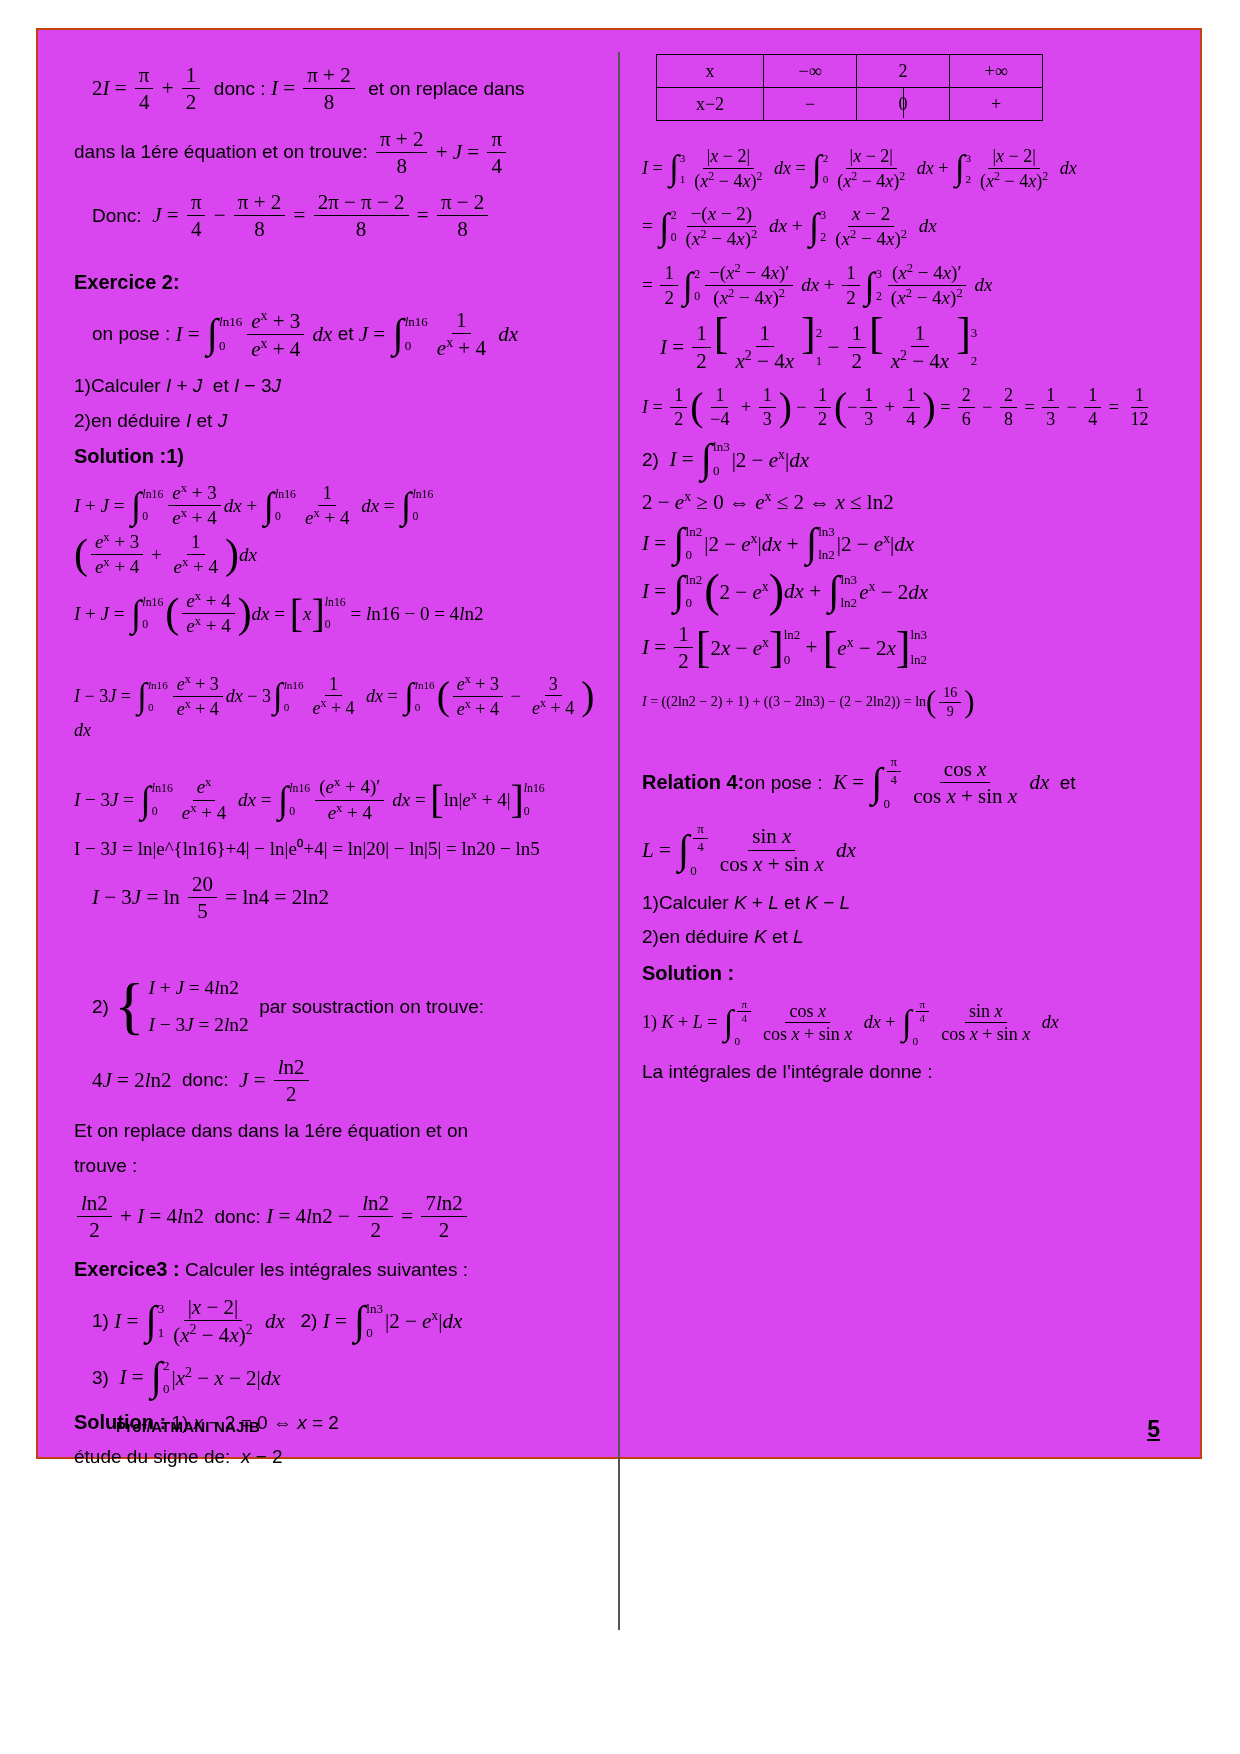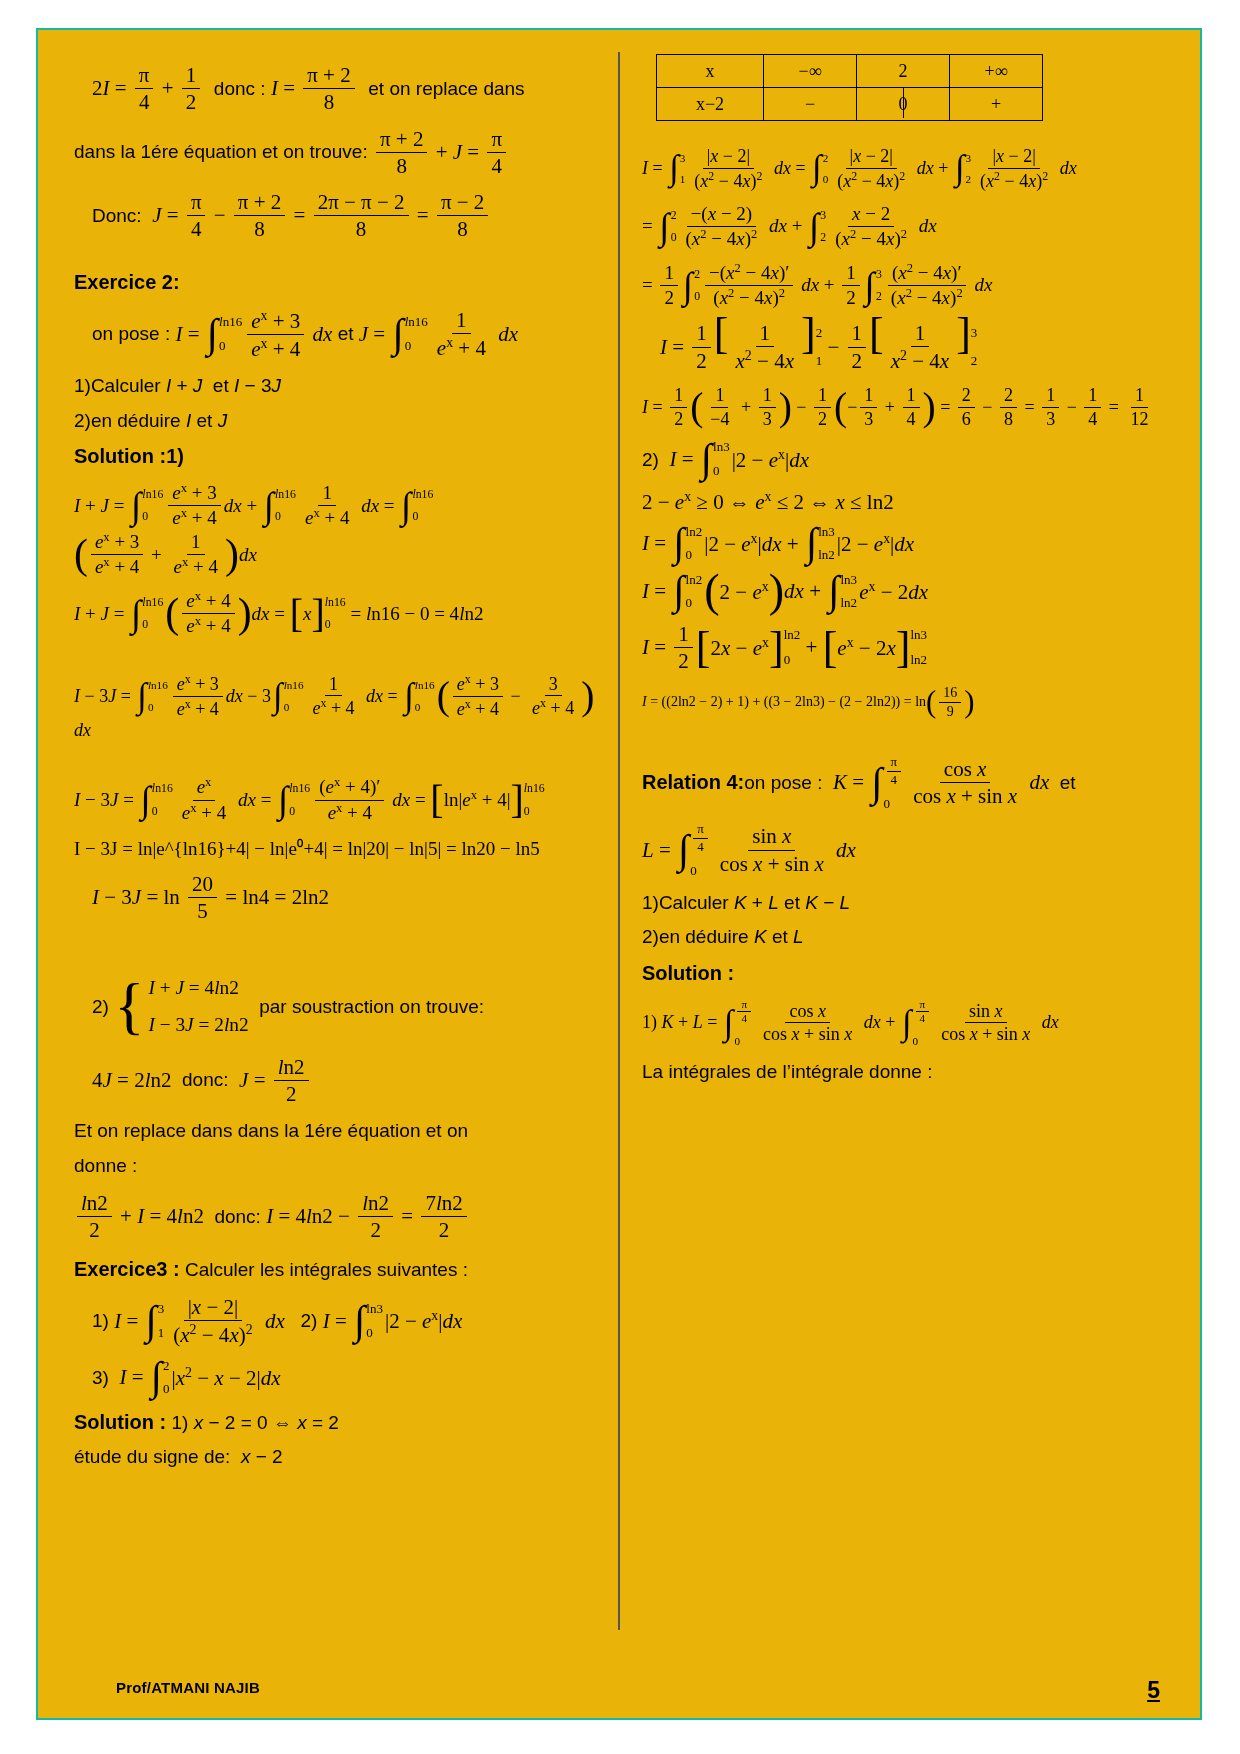--- a/index.html
+++ b/index.html
@@ -3,24 +3,24 @@
 <meta charset="utf-8">
 <style>
   html,body{margin:0;padding:0;}
   body{
     width:1240px;height:1754px;
     background:#ffffff;
     font-family:"Liberation Serif", serif;
     color:#000;
   }
   .page{
-    position:absolute;left:36px;top:28px;width:1166px;height:1692px;
-    border:2px solid #14b8a6;
+    position:absolute;left:36px;top:28px;width:1166px;height:1431px;
+    border:2px solid #c2410c;
     box-sizing:border-box;
-    background:#eab308;
+    background:#d946ef;
   }
   .cols{
     position:absolute;left:22px;top:22px;width:1120px;height:1578px;
     display:flex;
   }
   .col{
     width:50%;
     box-sizing:border-box;
     padding:0 14px;
   }
@@ -396,21 +396,21 @@
         <span>4<i class="v">J</i> = 2<i class="v">l</i>n2&nbsp;</span>
         <span class="txt">&nbsp;donc:&nbsp;&nbsp;</span>
         <span><i class="v">J</i> =&nbsp;</span>
         <span class="frac">
             <span class="num"><i class="v">l</i>n2</span>
             <span class="den">2</span>
           </span>
       </div>
 
       <div class="line txt">Et on replace dans dans la 1ére équation et on</div>
-      <div class="line txt">donne :</div>
+      <div class="line txt">trouve :</div>
 
       <div class="mathline">
         <span class="frac">
             <span class="num"><i class="v">l</i>n2</span>
             <span class="den">2</span>
           </span>
         <span>&nbsp;+ <i class="v">I</i> = 4<i class="v">l</i>n2&nbsp;</span>
         <span class="txt">&nbsp;donc:&nbsp;</span>
         <span><i class="v">I</i> = 4<i class="v">l</i>n2 −&nbsp;</span>
         <span class="frac">

